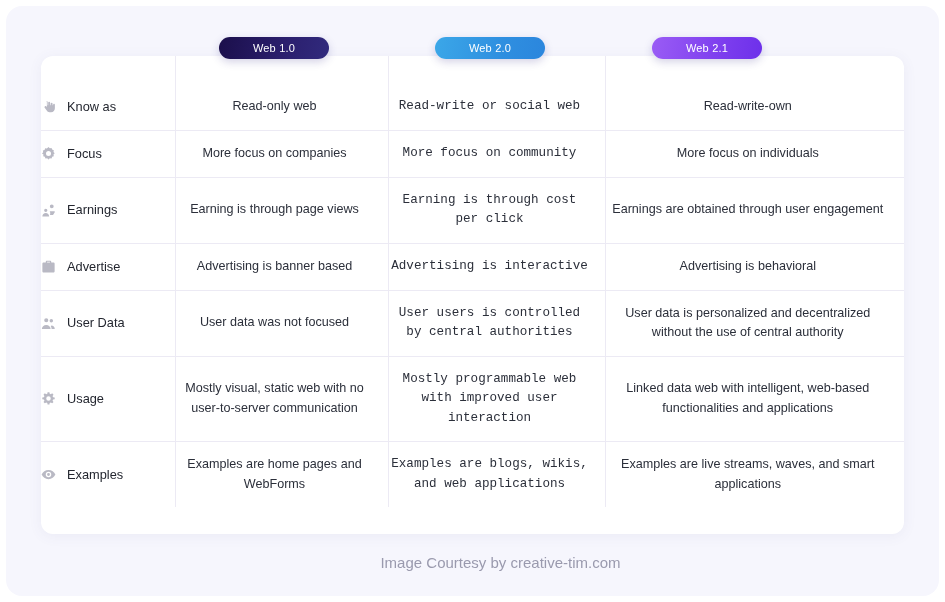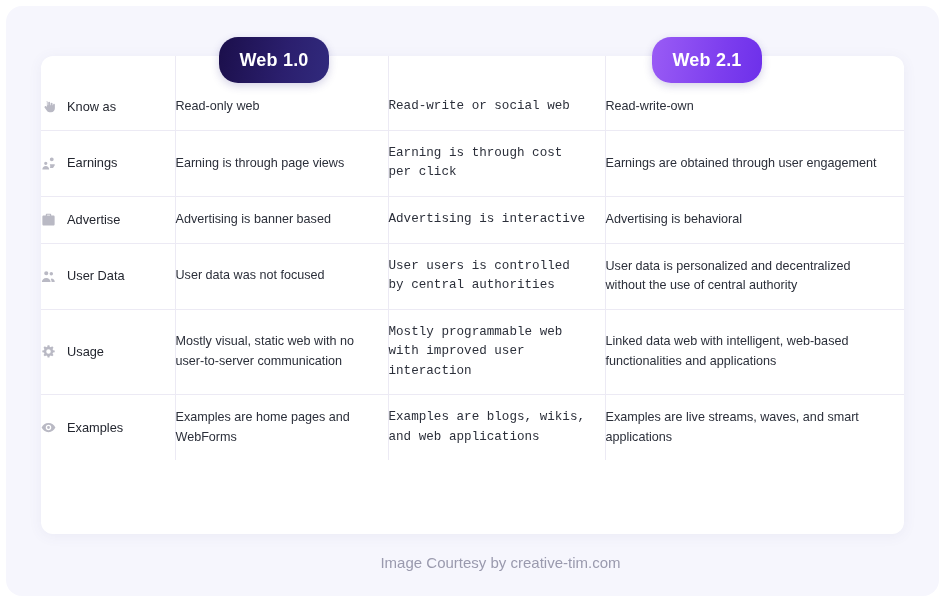--- a/index.html
+++ b/index.html
@@ -48,25 +48,25 @@
     left: 41px;
     top: 37px;
     width: 863px;
     height: 38px;
     z-index: 5;
   }
 
   .badge {
     position: absolute;
     top: 0;
-    height: 46px;
+    height: 22px;
     border-radius: 19px;
     color: #ffffff;
-    font-size: 18px;
-    font-weight: bold;
+    font-size: 11px;
+    font-weight: normal;
     letter-spacing: 0.2px;
     display: flex;
     align-items: center;
     justify-content: center;
     box-shadow: 0 3px 9px rgba(60, 50, 140, 0.22);
   }
 
   .badge-1 {
     left: 178px;
     width: 110px;
@@ -84,20 +84,21 @@
   }
 
   
   table.cmp {
     position: absolute;
     left: 41px;
     top: 56px;
     width: 863px;
     border-collapse: collapse;
     table-layout: fixed;
+    text-align: center;
   }
 
   table.cmp col.c-label { width: 134px; }
   table.cmp col.c-w1    { width: 213px; }
   table.cmp col.c-w2    { width: 217px; }
   table.cmp col.c-w3    { width: 299px; }
 
   table.cmp tr.spacer-row td { height: 28px; border: none; padding: 0; }
 
   table.cmp td {
@@ -163,20 +164,21 @@
 </head>
 <body>
 
 <div id="page-wrap">
 
   <div class="outer-panel"></div>
   <div class="table-card"></div>
 
   <div class="badges">
     <div class="badge badge-1">Web 1.0</div>
+    <div class="badge badge-2">Web 2.0</div>
     <div class="badge badge-3">Web 2.1</div>
   </div>
 
   <table class="cmp">
     <colgroup>
       <col class="c-label">
         <col class="c-w1">
         <col class="c-w2">
         <col class="c-w3">
     </colgroup>
@@ -200,20 +202,35 @@
           </td>
           <td class="cell-w1">Read-only web</td>
           <td class="cell-w2">Read-write or social web</td>
           <td class="cell-w3">Read-write-own</td>
         </tr>
         <tr>
           <td class="cell-label">
             <div class="label-inner">
               <span class="row-icon">
                 <svg viewBox="0 0 24 24" fill="currentColor">
+                  <path d="M12 1.6l2.1 1.9 2.8-.5.9 2.7 2.7.9-.5 2.8 1.9 2.1-1.9 2.1.5 2.8-2.7.9-.9 2.7-2.8-.5-2.1 1.9-2.1-1.9-2.8.5-.9-2.7-2.7-.9.5-2.8L1.6 12l1.9-2.1-.5-2.8 2.7-.9.9-2.7 2.8.5zM12 8a4 4 0 1 0 0 8 4 4 0 0 0 0-8z"></path>
+                </svg>
+              </span>
+              <span class="row-label-text">Focus</span>
+            </div>
+          </td>
+          <td class="cell-w1">More focus on companies</td>
+          <td class="cell-w2">More focus on community</td>
+          <td class="cell-w3">More focus on individuals</td>
+        </tr>
+        <tr>
+          <td class="cell-label">
+            <div class="label-inner">
+              <span class="row-icon">
+                <svg viewBox="0 0 24 24" fill="currentColor">
                   <path d="M17.2 2.2a3.1 3.1 0 1 1 0 6.2 3.1 3.1 0 0 1 0-6.2zM7.6 9.1a2.6 2.6 0 1 1 0 5.2 2.6 2.6 0 0 1 0-5.2zM2.2 21.4c0-3.2 2.4-5.6 5.4-5.6s5.4 2.4 5.4 5.6zm12.5-8.2h6.3c.9 0 1.4.9 1 1.6l-2.2 3.6c-.4.6-1 .9-1.7.9h-3.9c.4-.9.6-1.9.6-2.9 0-1.2-.3-2.3-.8-3.2z"></path>
                 </svg>
               </span>
               <span class="row-label-text">Earnings</span>
             </div>
           </td>
           <td class="cell-w1">Earning is through page views</td>
           <td class="cell-w2">Earning is through cost per click</td>
           <td class="cell-w3">Earnings are obtained through user engagement</td>
         </tr>

